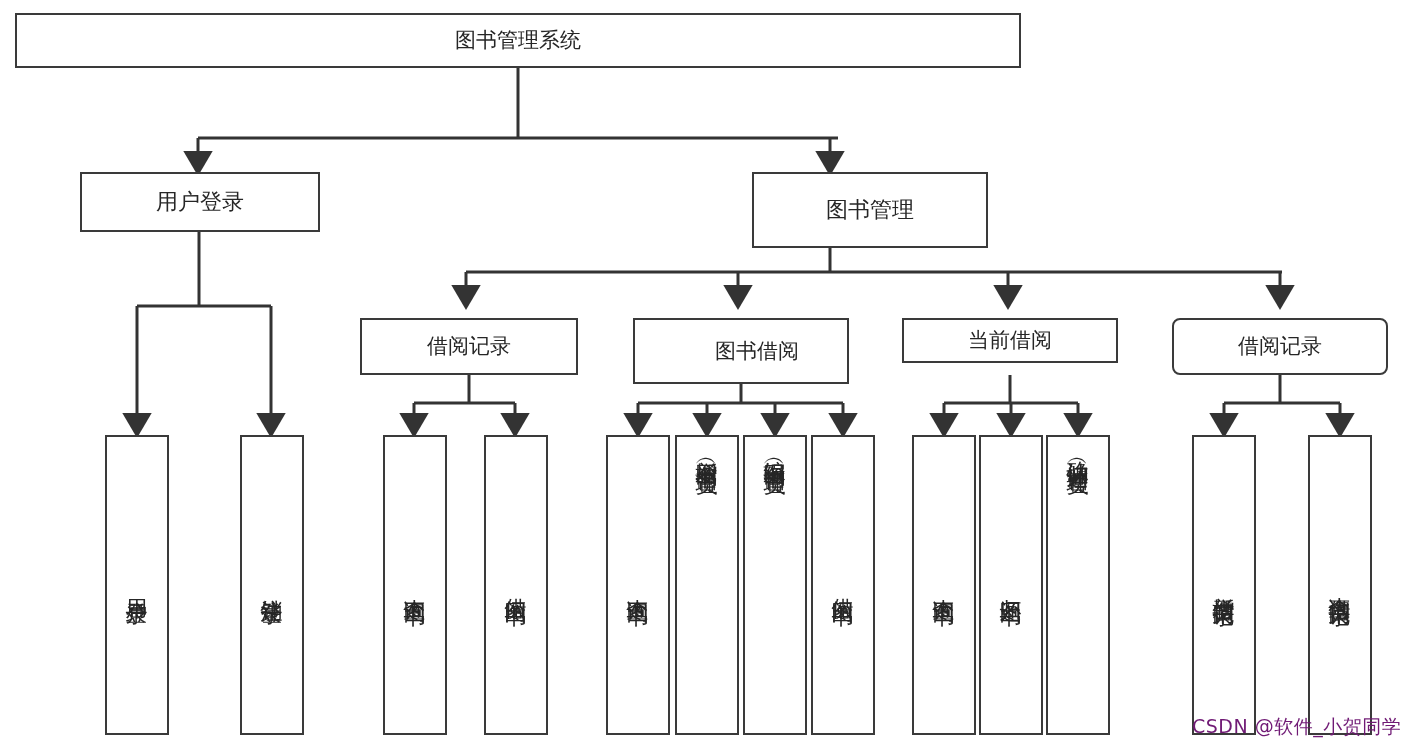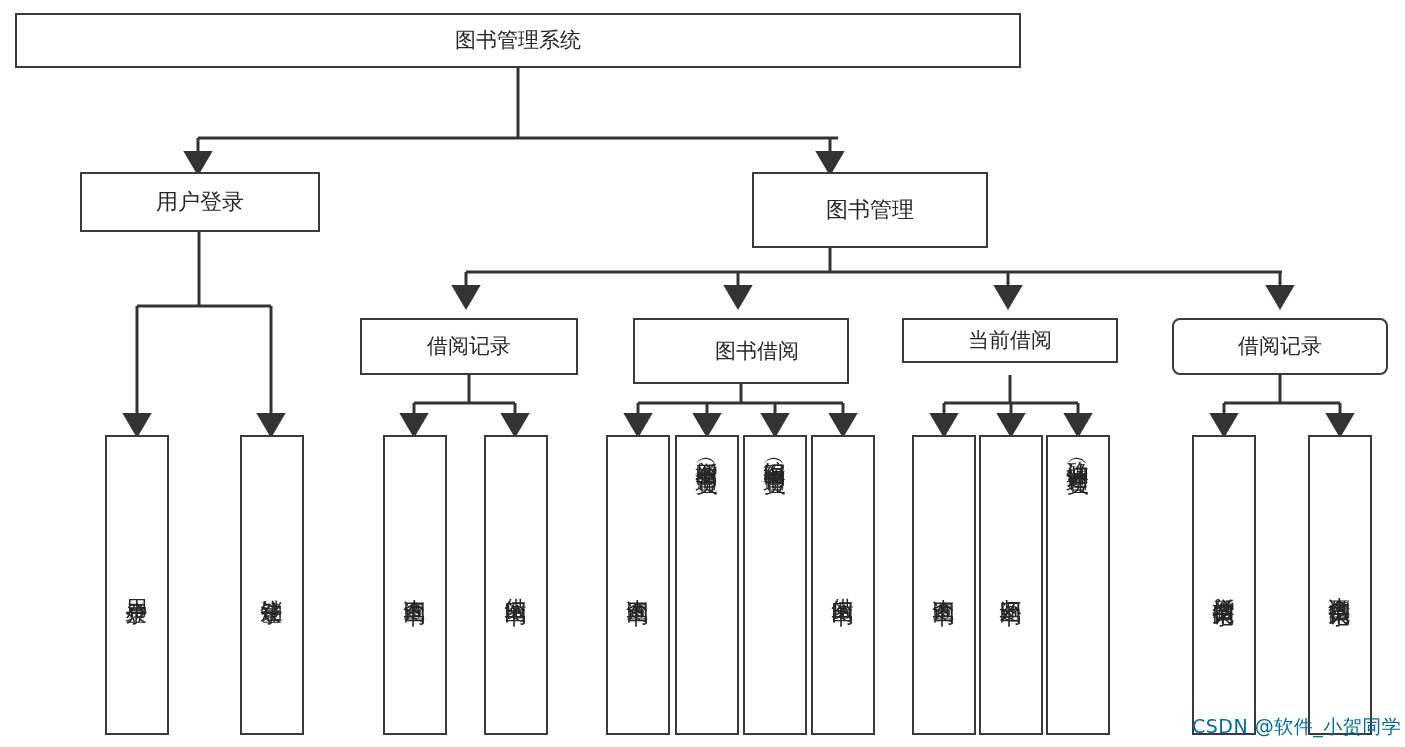--- a/index.html
+++ b/index.html
@@ -51,21 +51,21 @@
     font-size: 22px;
     letter-spacing: 2px;
     line-height: 1.05;
     padding: 6px 0;
   }
   .node.leaf.top-aligned {
     justify-content: flex-start;
   }
   .watermark {
     position: absolute;
-    color: #0369a1;
+    color: #701a75;
     font-size: 19px;
     white-space: nowrap;
     letter-spacing: 0.5px;
   }
 </style>
 </head>
 <body>
 
 <div id="diagram-root">
 

